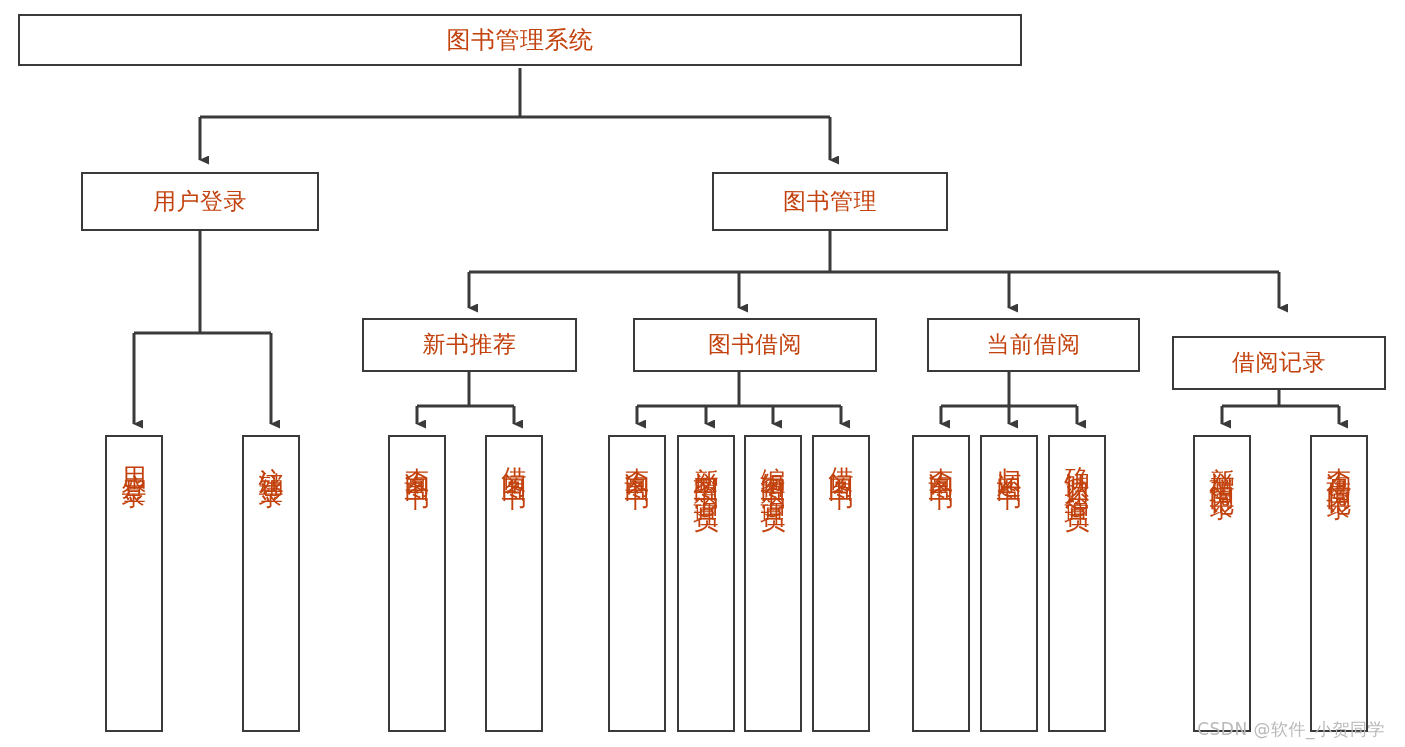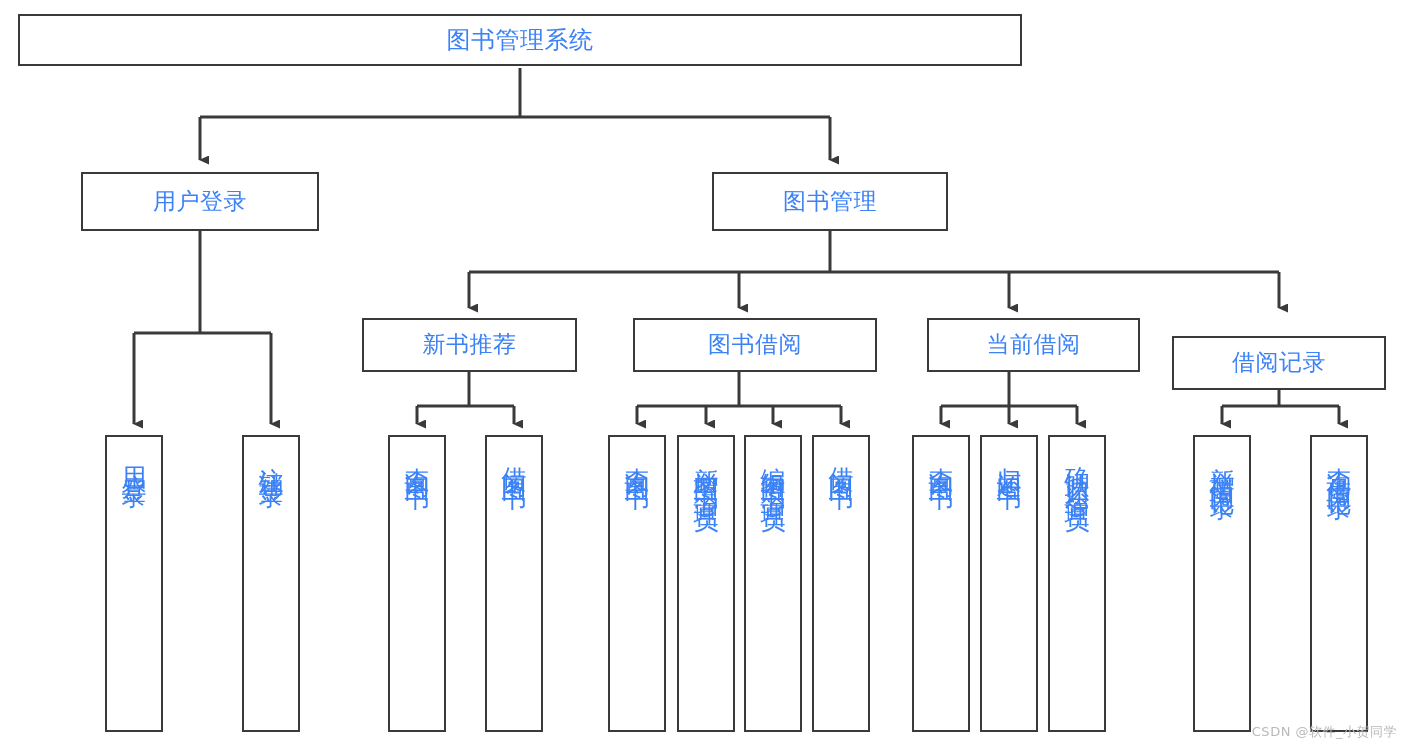--- a/index.html
+++ b/index.html
@@ -29,21 +29,21 @@
     position: absolute;
     box-sizing: border-box;
     background: #ffffff;
     border: 2px solid #3a3a3a;
     display: flex;
     align-items: center;
     justify-content: center;
     overflow: hidden;
   }
   .node-label {
-    color: #3b82f6;
+    color: #c2410c;
     text-align: center;
     line-height: 1.18;
     white-space: nowrap;
   }
   
   .node-h .node-label {
     font-size: 23px;
     letter-spacing: 0.5px;
   }
   .node-root .node-label {
@@ -58,23 +58,23 @@
   .node-v .node-label {
     writing-mode: vertical-rl;
     text-orientation: upright;
     font-size: 25px;
     letter-spacing: 6px;
     line-height: 1;
     white-space: nowrap;
   }
   #watermark {
     position: absolute;
-    right: 8px;
+    right: 20px;
     bottom: 6px;
-    font-size: 13px;
+    font-size: 17px;
     color: #b9b9b9;
     letter-spacing: 0.5px;
     user-select: none;
     white-space: nowrap;
   }
 </style>
 </head>
 <body>
 
 <div id="diagram-root">

